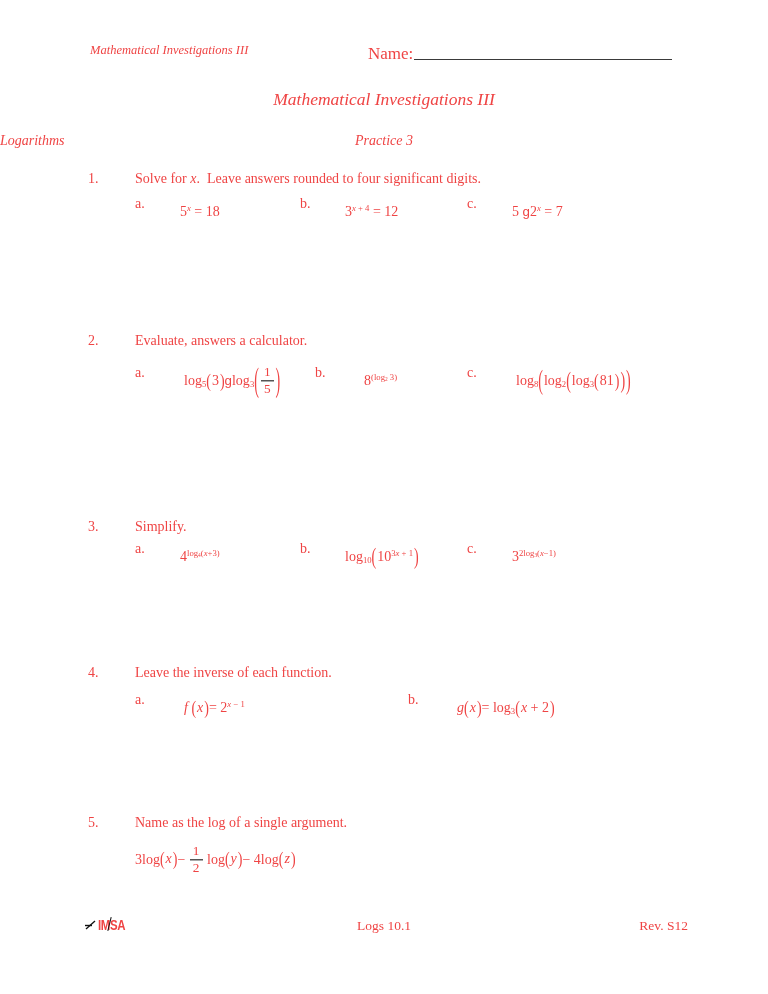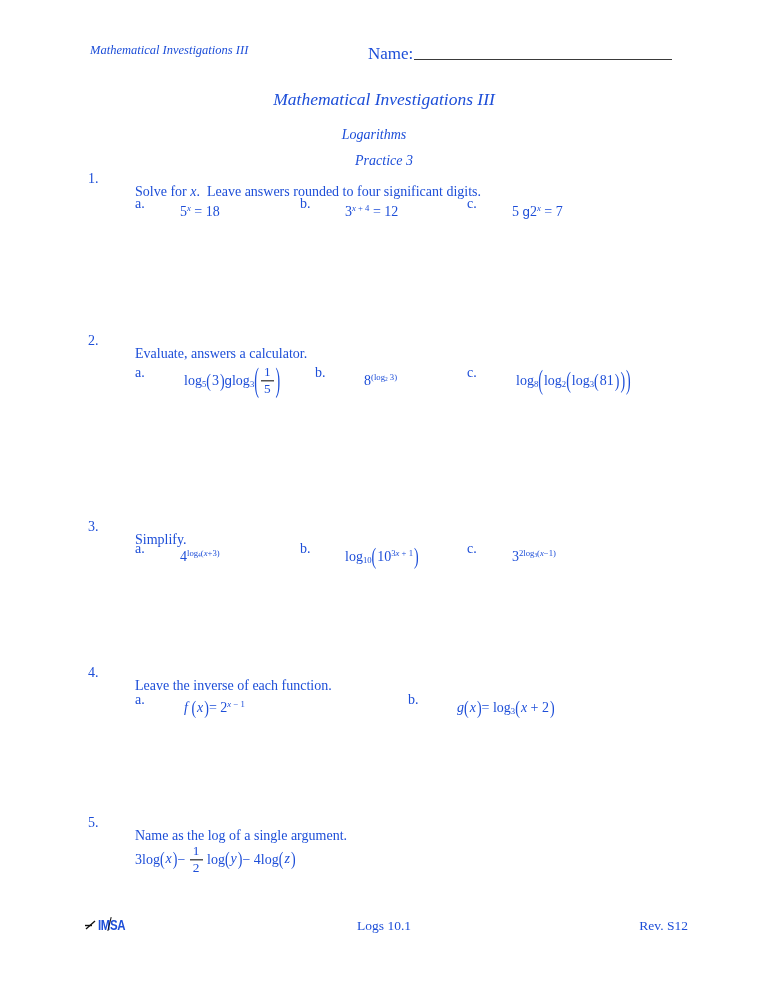--- a/index.html
+++ b/index.html
@@ -1,35 +1,35 @@
 <!DOCTYPE html>
 <html><head>
 <meta charset="utf-8">
 <style>
   html,body{margin:0;padding:0;background:#ffffff;}
   .page{
     position:relative;width:768px;height:994px;background:#fff;
-    font-family:"Liberation Serif","DejaVu Serif",serif;color:#1d4ed8;
+    font-family:"Liberation Serif","DejaVu Serif",serif;color:#ef4444;
     overflow:hidden;
   }
   
   .runhead{position:absolute;left:90px;top:43px;font-size:12.5px;font-style:italic;}
   .namefield{position:absolute;left:368px;top:44px;width:304px;display:flex;font-size:17px;}
   .nameline{flex:1;border-bottom:1.6px solid #3a3a3a;margin-left:1px;height:15px;}
   
   .doc-title{position:absolute;top:89px;left:0;width:768px;text-align:center;
              font-size:17.5px;font-style:italic;}
-  .doc-sub1{position:absolute;top:127px;left:0;width:748px;text-align:center;
+  .doc-sub1{position:absolute;top:133px;left:0;width:748px;text-align:left;
             font-size:14px;font-style:italic;}
   .doc-sub2{position:absolute;top:133px;left:0;width:768px;text-align:center;
-            font-size:14px;font-style:italic;margin-top:20px;}
+            font-size:14px;font-style:italic;}
   
   .q{position:absolute;left:0;width:768px;font-size:14px;}
   .qnum{position:absolute;left:88px;top:0;}
-  .qprompt{position:absolute;left:135px;top:0;margin-top:13px;}
+  .qprompt{position:absolute;left:135px;top:0;}
   .qprompt span{white-space:pre;}
   .part{position:absolute;display:flex;align-items:center;}
   .plabel{width:45px;flex:none;}
   .q2 .plabel,.q4 .plabel{width:49px;}
   .pexpr{white-space:pre;margin-top:16px;}
   .pexpr span{white-space:pre;}
   .q1{top:171px;} .q1 .part{top:21px;height:24px;}
   .q1 .pa{left:135px;} .q1 .pb{left:300px;} .q1 .pc{left:467px;}
   .q2{top:333px;} .q2 .part{top:14px;height:52px;}
   .q2 .pa{left:135px;} .q2 .pb{left:315px;} .q2 .pc{left:467px;}

